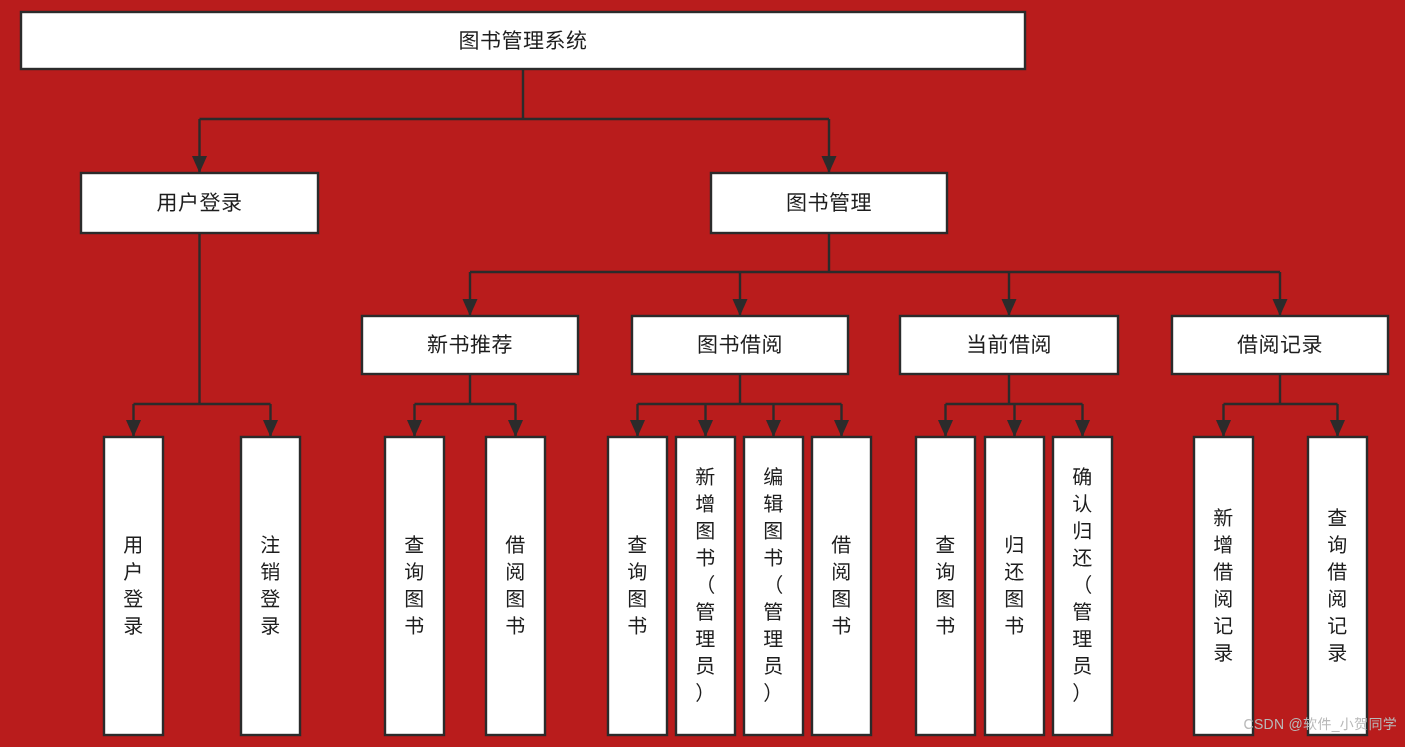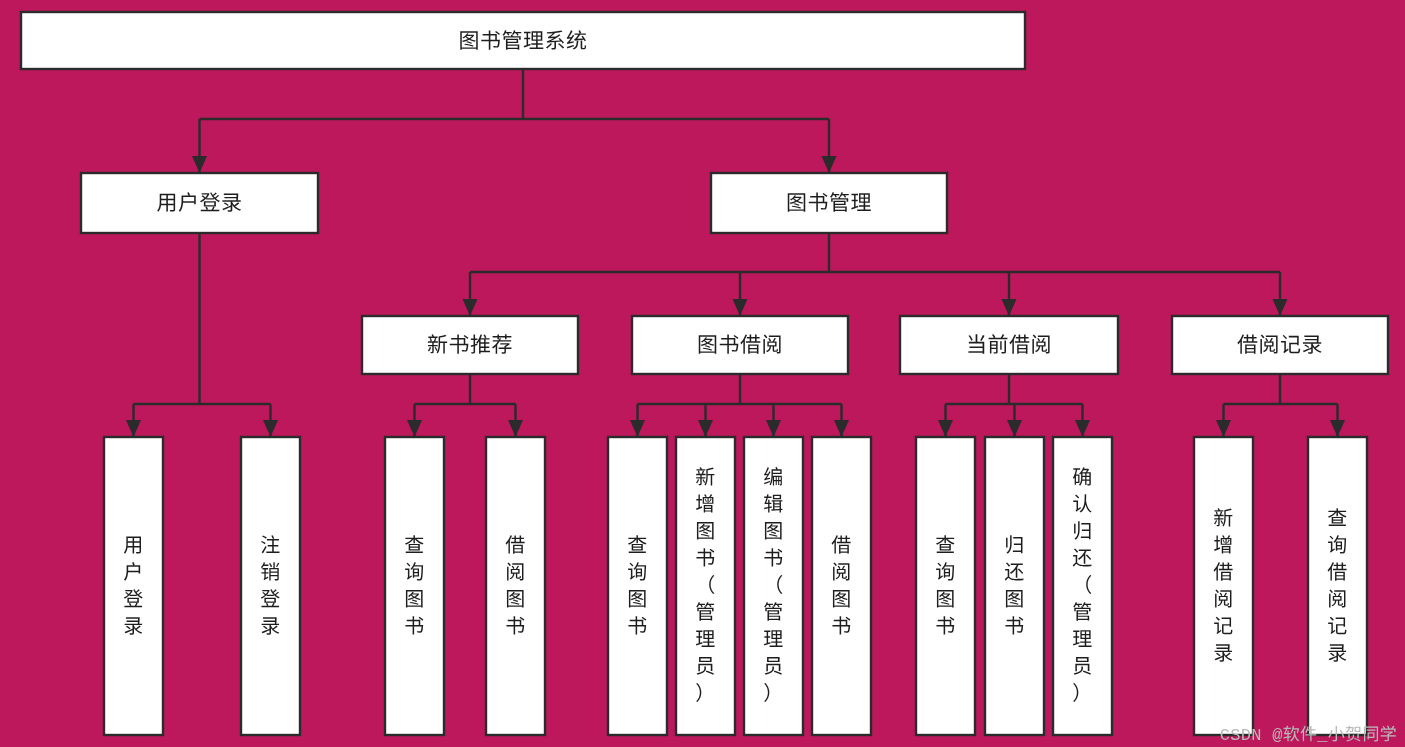--- a/index.html
+++ b/index.html
@@ -11,21 +11,21 @@
   body {
     width: 1405px;
     height: 747px;
     overflow: hidden;
     font-family: "DejaVu Sans", "Liberation Sans", sans-serif;
   }
   #diagram-root {
     position: relative;
     width: 1405px;
     height: 747px;
-    background: #be185d;
+    background: #b91c1c;
   }
   svg#flowchart {
     position: absolute;
     left: 0;
     top: 0;
     width: 1405px;
     height: 747px;
     display: block;
   }
   .node-box {
@@ -55,23 +55,23 @@
     font-family: "DejaVu Sans", "Liberation Sans", sans-serif;
     font-size: 20px;
     fill: #1d1d1d;
     text-anchor: middle;
     dominant-baseline: middle;
     letter-spacing: 0.5px;
   }
   .watermark-text {
     position: absolute;
     right: 8px;
-    bottom: 2px;
-    font-family: Liberation Mono, monospace;
-    font-size: 17px;
+    bottom: 14px;
+    font-family: Liberation Sans, sans-serif;
+    font-size: 14px;
     color: #b9b9b9;
     white-space: nowrap;
     letter-spacing: 0.3px;
     pointer-events: none;
   }
 </style>
 </head>
 <body>
 
 <div id="diagram-root">

